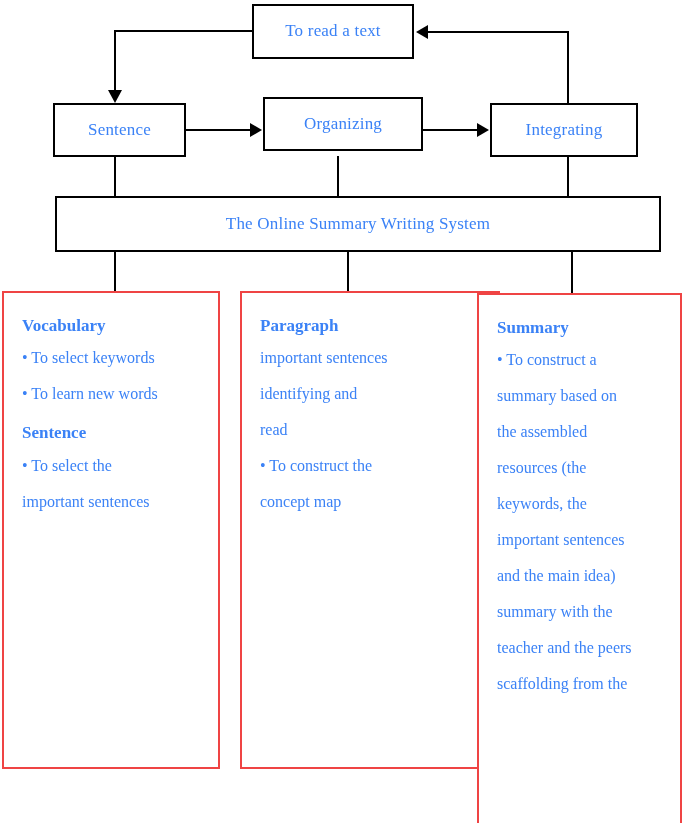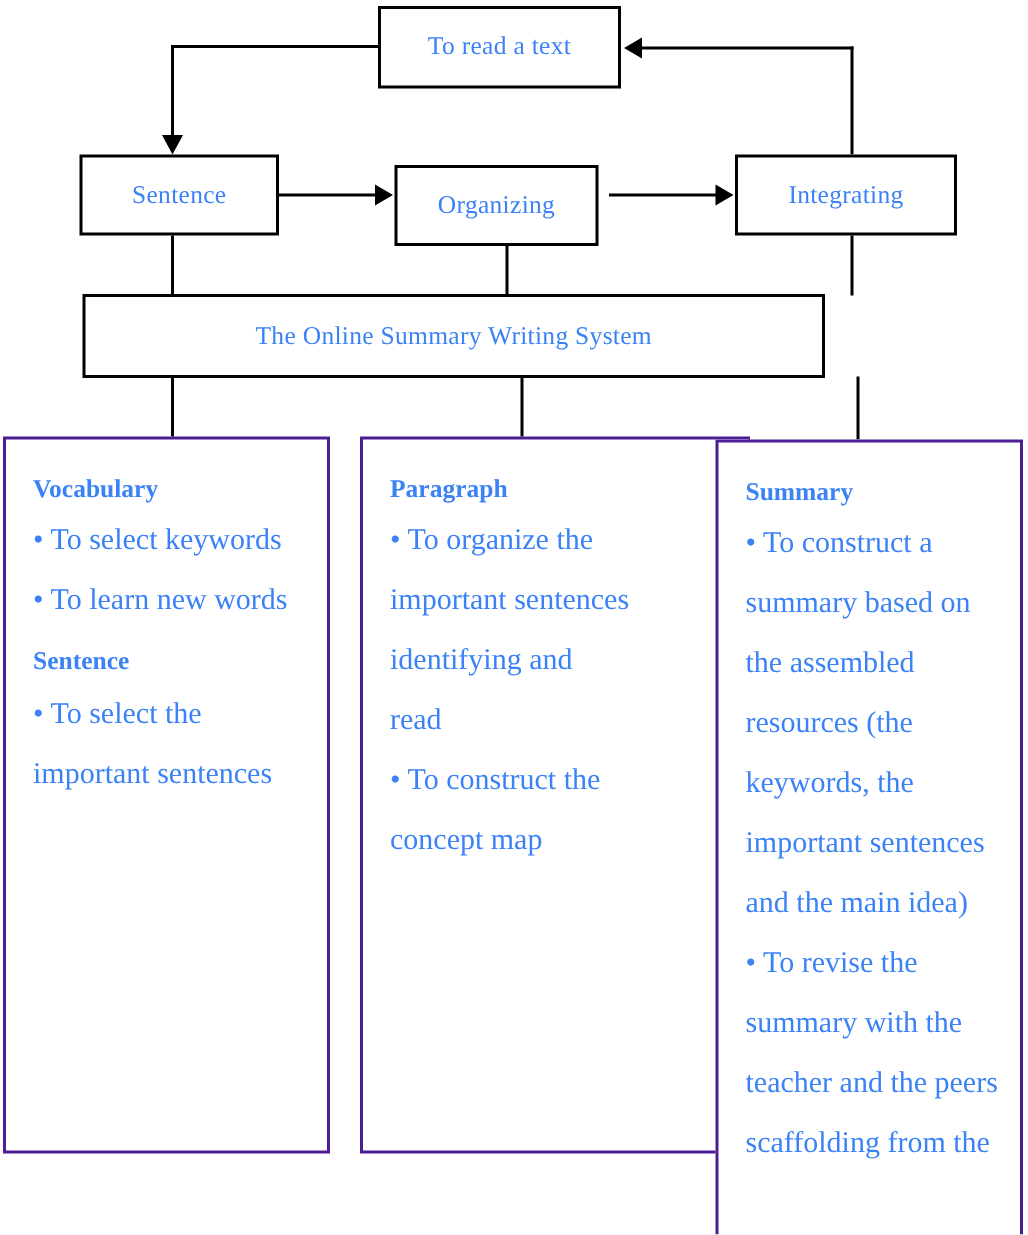--- a/index.html
+++ b/index.html
@@ -35,50 +35,50 @@
   }
 
   
   #node-read {
     left: 252px;  top: 4px;
     width: 162px; height: 55px;
   }
 
   
   #node-selecting   { left: 53px;  top: 103px; width: 133px; height: 54px; }
-  #node-organizing  { left: 263px; top: 110px; width: 136px; height: 54px; }
+  #node-organizing  { left: 263px; top: 97px; width: 160px; height: 54px; }
   #node-integrating { left: 490px; top: 103px; width: 148px; height: 54px; }
 
   
   #node-system {
     left: 55px; top: 196px;
-    width: 495px; height: 56px;
+    width: 606px; height: 56px;
   }
 
   
   .panel {
     position: absolute;
     box-sizing: border-box;
-    border: 2px solid #4c1d95;
+    border: 2px solid #ef4444;
     background: #ffffff;
     padding: 22px 14px 26px 18px;
   }
   #panel-vocabulary { left: 2px;   top: 291px; width: 218px; height: 478px; }
   #panel-paragraph  { left: 240px; top: 291px; width: 260px; height: 478px; }
   #panel-summary    { left: 477px; top: 293px; width: 205px; height: 536px; }
 
   .panel-title {
     font-weight: bold;
     font-size: 17px;
     line-height: 1.25;
     margin: 0 0 14px 0;
   }
 
   .panel-line {
-    font-size: 20px;
+    font-size: 16px;
     line-height: 1.0;
     margin: 1px 0 20px 0;
     white-space: nowrap;
   }
   .panel-line.cont { margin-left: 0; }
 
   
   .ln {
     position: absolute;
     background: #000000;
@@ -157,36 +157,34 @@
     <div class="panel-title">Vocabulary</div>
     <div class="panel-line">• To select keywords</div>
     <div class="panel-line">• To learn new words</div>
     <div class="panel-title">Sentence</div>
     <div class="panel-line">• To select the</div>
     <div class="panel-line cont">important sentences</div>
   </div>
 
   <div class="panel" id="panel-paragraph">
     <div class="panel-title">Paragraph</div>
-    <div class="panel-line">• To organize the</div>
     <div class="panel-line">important sentences</div>
     <div class="panel-line">identifying and</div>
     <div class="panel-line">read</div>
     <div class="panel-line">• To construct the</div>
     <div class="panel-line">concept map</div>
   </div>
 
   <div class="panel" id="panel-summary">
     <div class="panel-title">Summary</div>
     <div class="panel-line">• To construct a</div>
     <div class="panel-line">summary based on</div>
     <div class="panel-line">the assembled</div>
     <div class="panel-line">resources (the</div>
     <div class="panel-line">keywords, the</div>
     <div class="panel-line">important sentences</div>
     <div class="panel-line">and the main idea)</div>
-    <div class="panel-line">• To revise the</div>
     <div class="panel-line">summary with the</div>
     <div class="panel-line">teacher and the peers</div>
     <div class="panel-line">scaffolding from the</div>
   </div>
 
 </div>
 
 </body></html>

